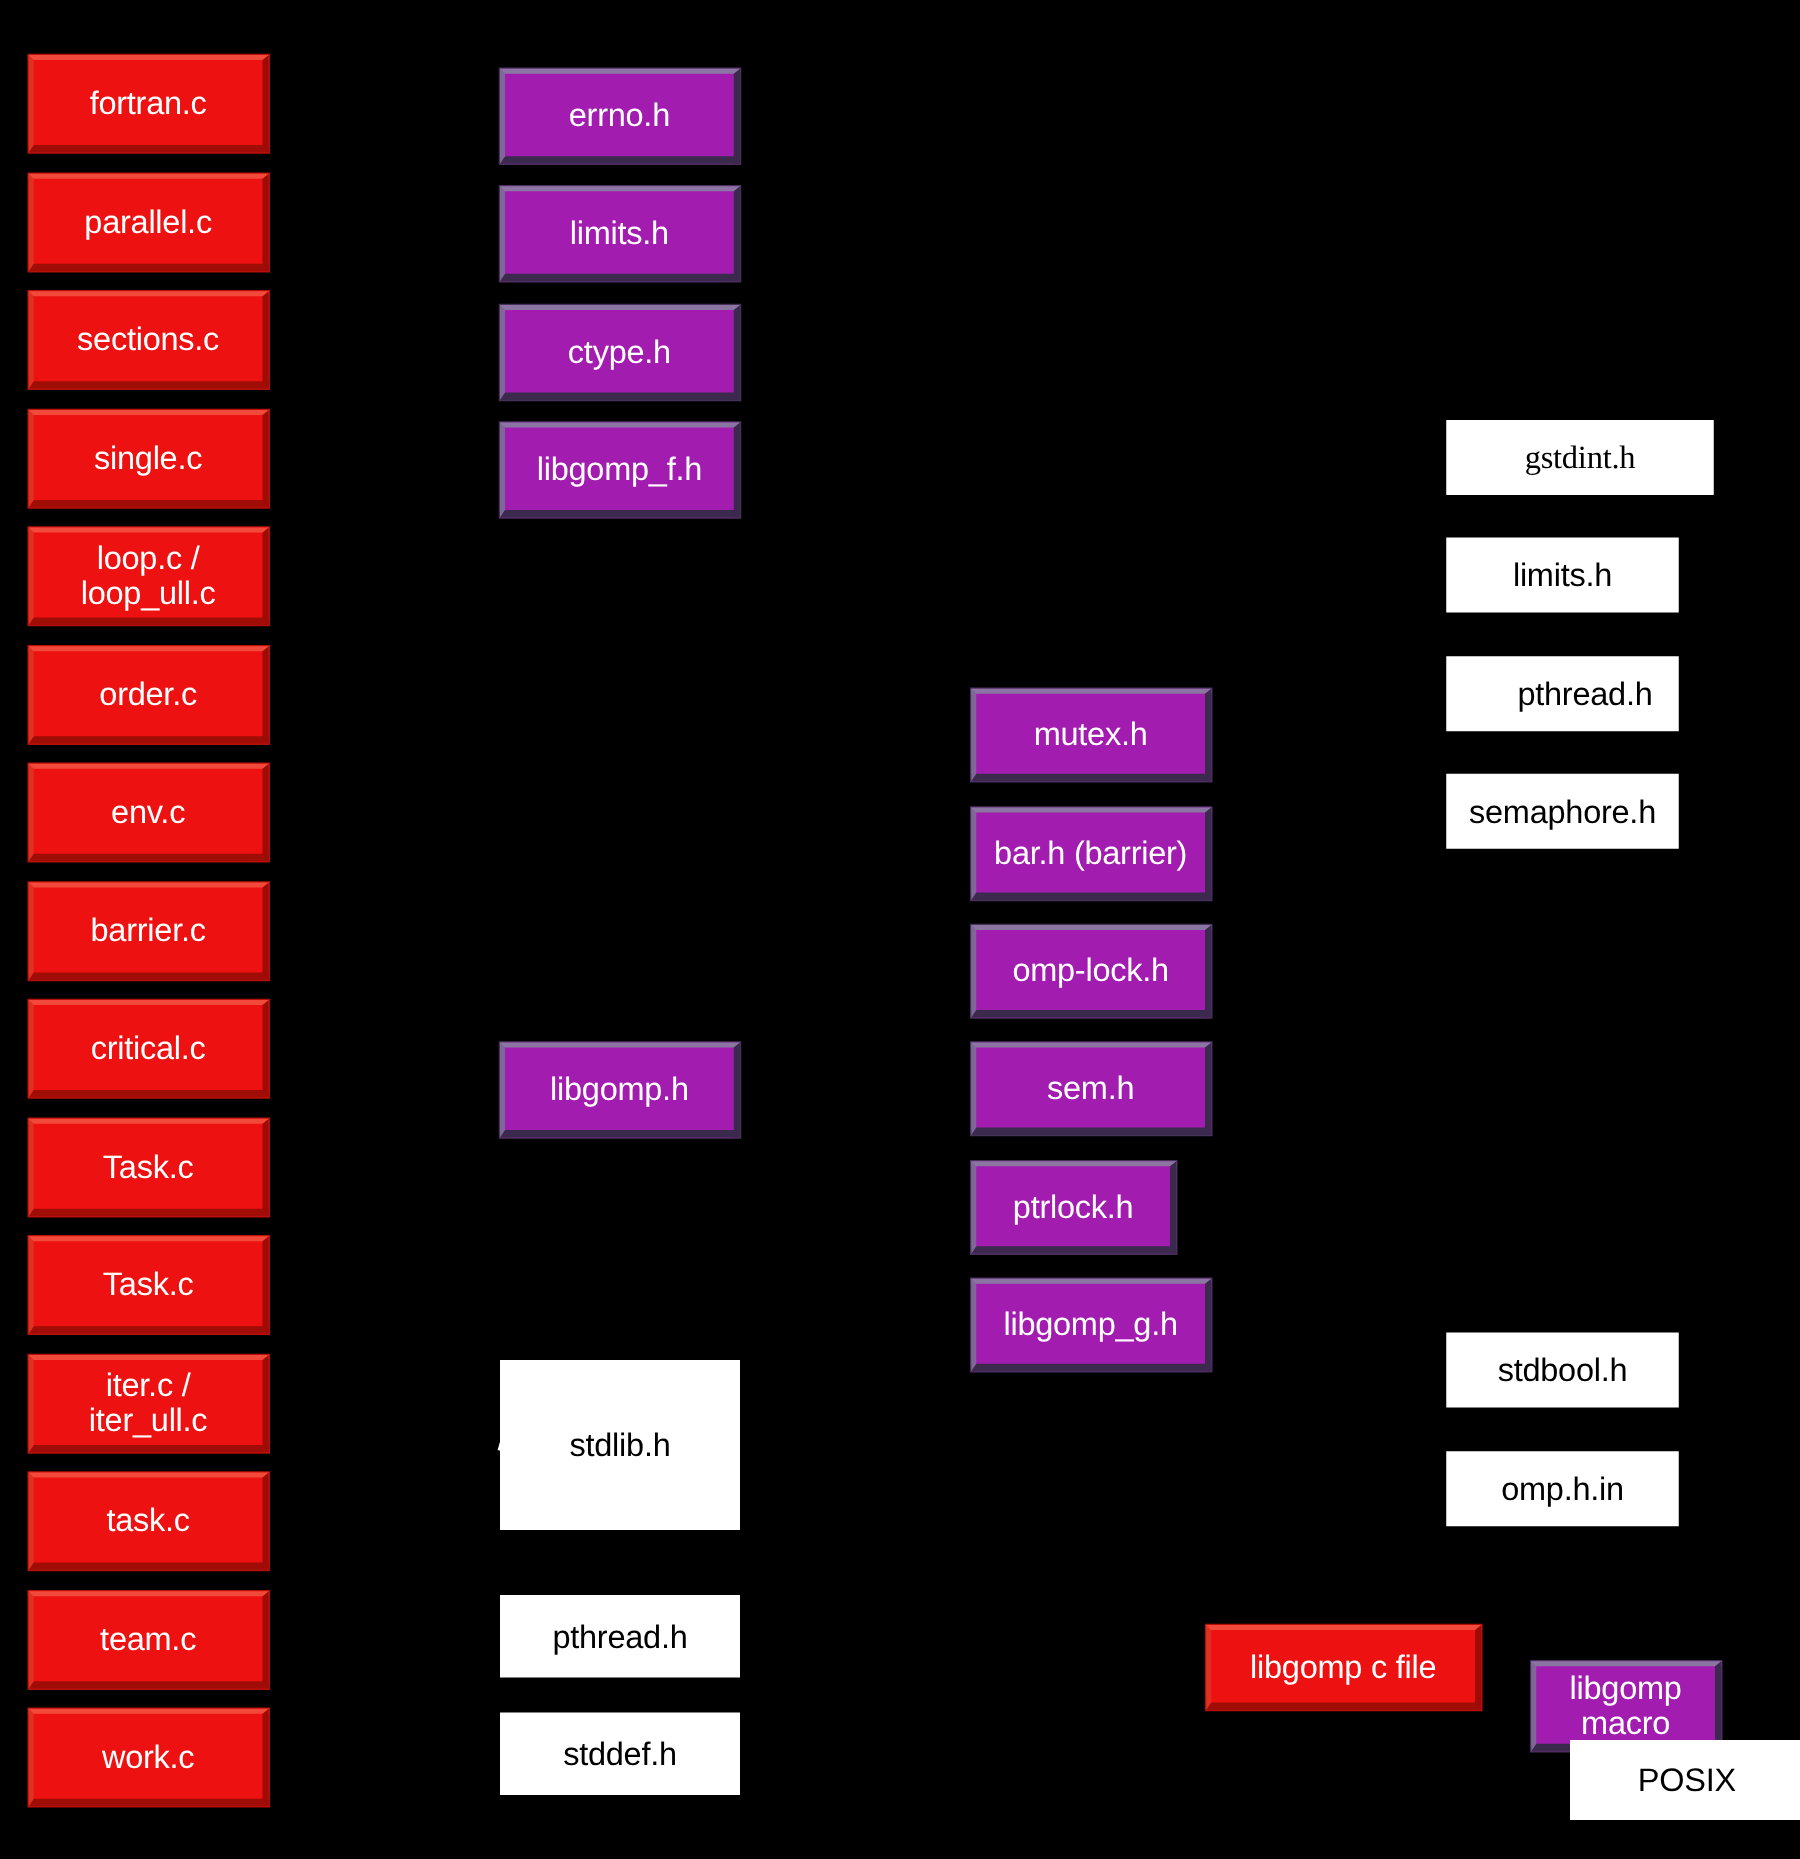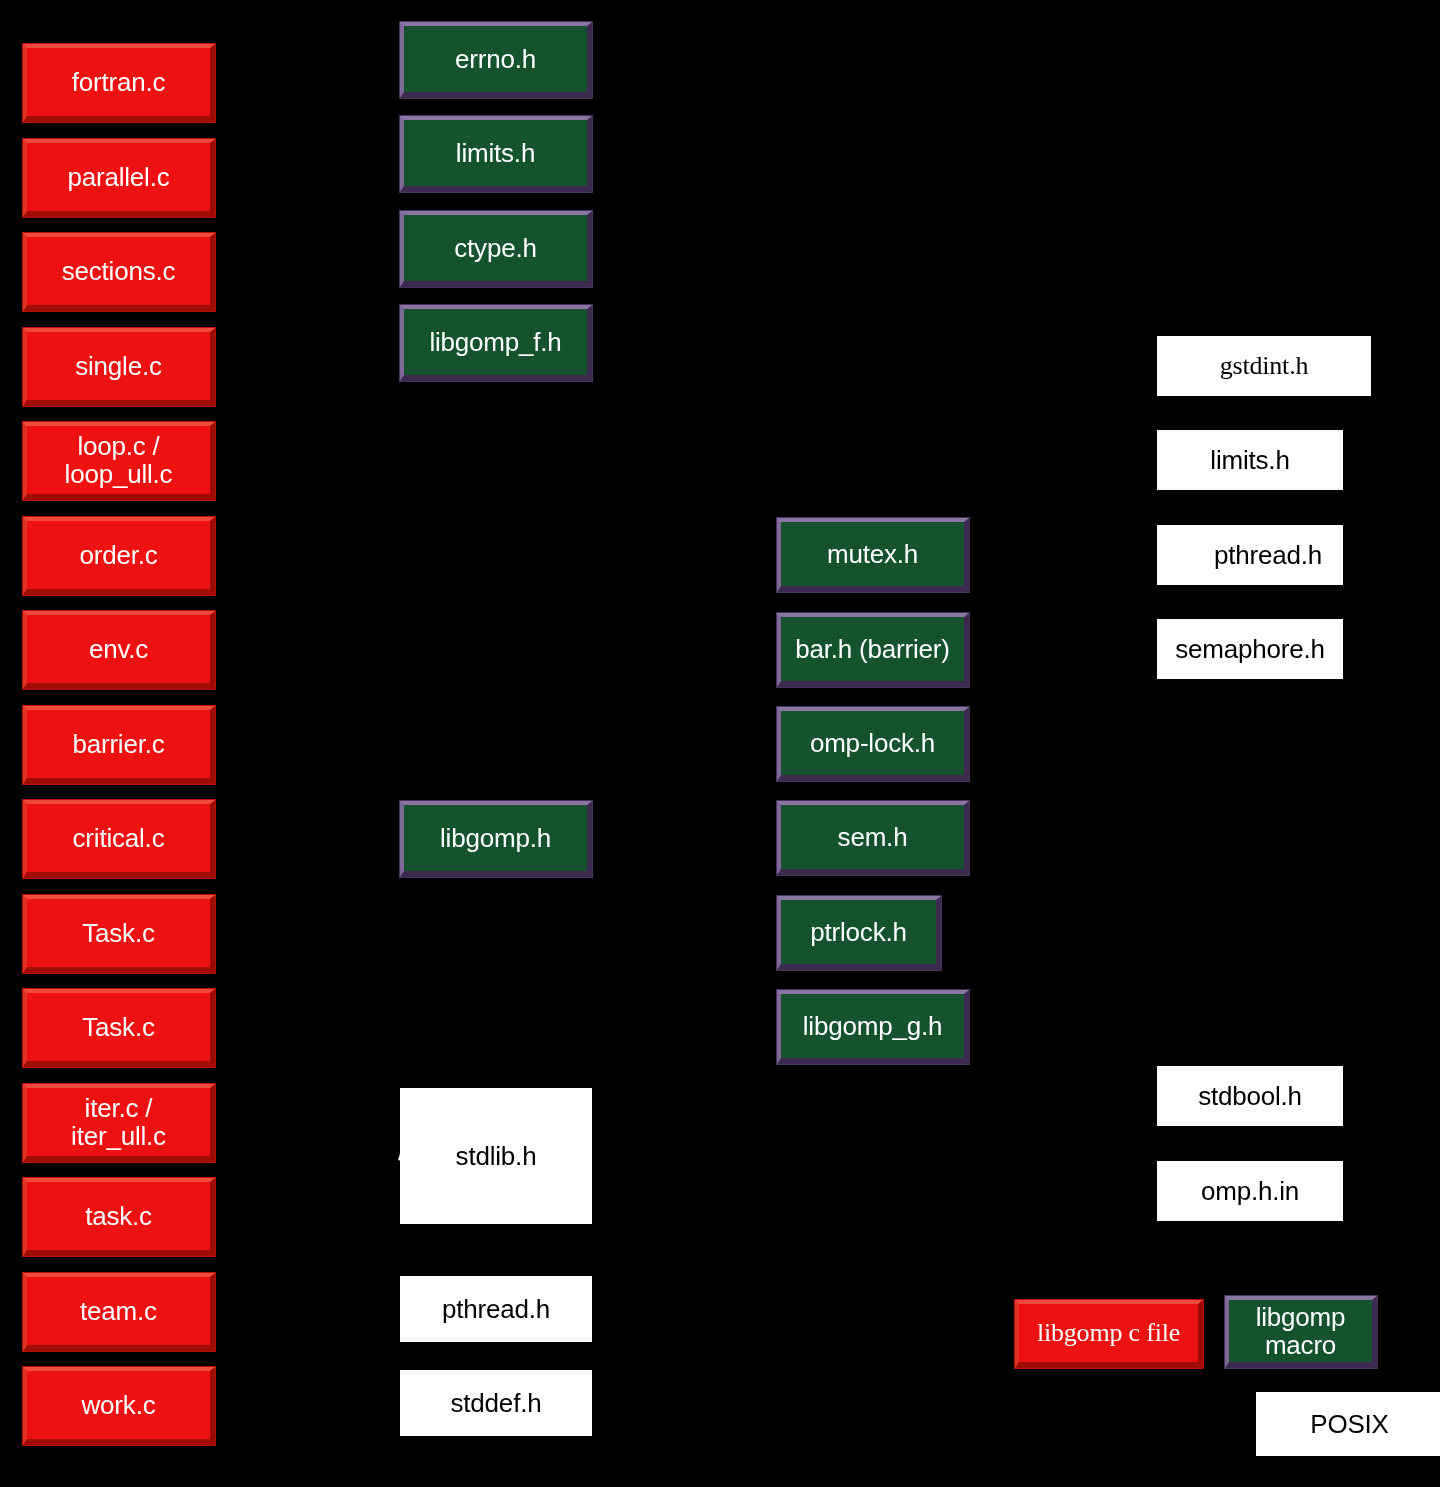--- a/index.html
+++ b/index.html
@@ -36,28 +36,29 @@
     color: #ffffff;
     border-top: 4px solid #f24a3a;
     border-left: 4px solid #e03022;
     border-right: 5px solid #9c0b06;
     border-bottom: 6px solid #a00d07;
     box-shadow: 0 0 0 1px #b41009;
     font-size: 26px;
   }
   
   .node.macro {
-    background: #14532d;
+    background: #a21caf;
     color: #ffffff;
     border-top: 4px solid #8b76a3;
     border-left: 4px solid #7e6897;
     border-right: 5px solid #3b2a4d;
     border-bottom: 6px solid #3b2a4d;
     box-shadow: 0 0 0 1px #463258;
     font-size: 26px;
+    margin-top: 33px;
   }
   
   .node.posix {
     background: #ffffff;
     color: #000000;
     border: none;
     font-size: 26px;
   }
   .node .label {
     display: block;
@@ -116,19 +117,19 @@
     </div>
     <div style="position: absolute; left: 0px; top: 0px; width: 0px; height: 0px;">
       <div class="node posix" style="left: 1157px; top: 336px; width: 214px; height: 60px; font-family: Liberation Serif, serif;"><span class="label">gstdint.h</span></div>
       <div class="node posix" style="left: 1157px; top: 430px; width: 186px; height: 60px;"><span class="label">limits.h</span></div>
       <div class="node posix" style="left: 1157px; top: 525px; width: 186px; height: 60px; padding-left: 36px;"><span class="label">pthread.h</span></div>
       <div class="node posix" style="left: 1157px; top: 619px; width: 186px; height: 60px;"><span class="label">semaphore.h</span></div>
       <div class="node posix" style="left: 1157px; top: 1066px; width: 186px; height: 60px;"><span class="label">stdbool.h</span></div>
       <div class="node posix" style="left: 1157px; top: 1161px; width: 186px; height: 60px;"><span class="label">omp.h.in</span></div>
     </div>
     <div style="position: absolute; left: 0px; top: 0px; width: 0px; height: 0px;">
-      <div class="node cfile" style="left: 1015px; top: 1300px; width: 188px; height: 68px; font-family: Liberation Serif, serif;"><span class="label">libgomp c file</span></div>
+      <div class="node cfile" style="left: 965px; top: 1300px; width: 220px; height: 68px;"><span class="label">libgomp c file</span></div>
       <div class="node macro" style="left: 1225px; top: 1296px; width: 152px; height: 72px;"><span class="label">libgomp
 macro</span></div>
       <div class="node posix" style="left: 1228px; top: 1392px; width: 187px; height: 64px; margin-left: 28px;"><span class="label">POSIX</span></div>
     </div>
     <div id="slash-artifact" style="left: 404px; top: 1118px; width: 8px; height: 44px;"></div>
   </div>
 
 </body></html>

